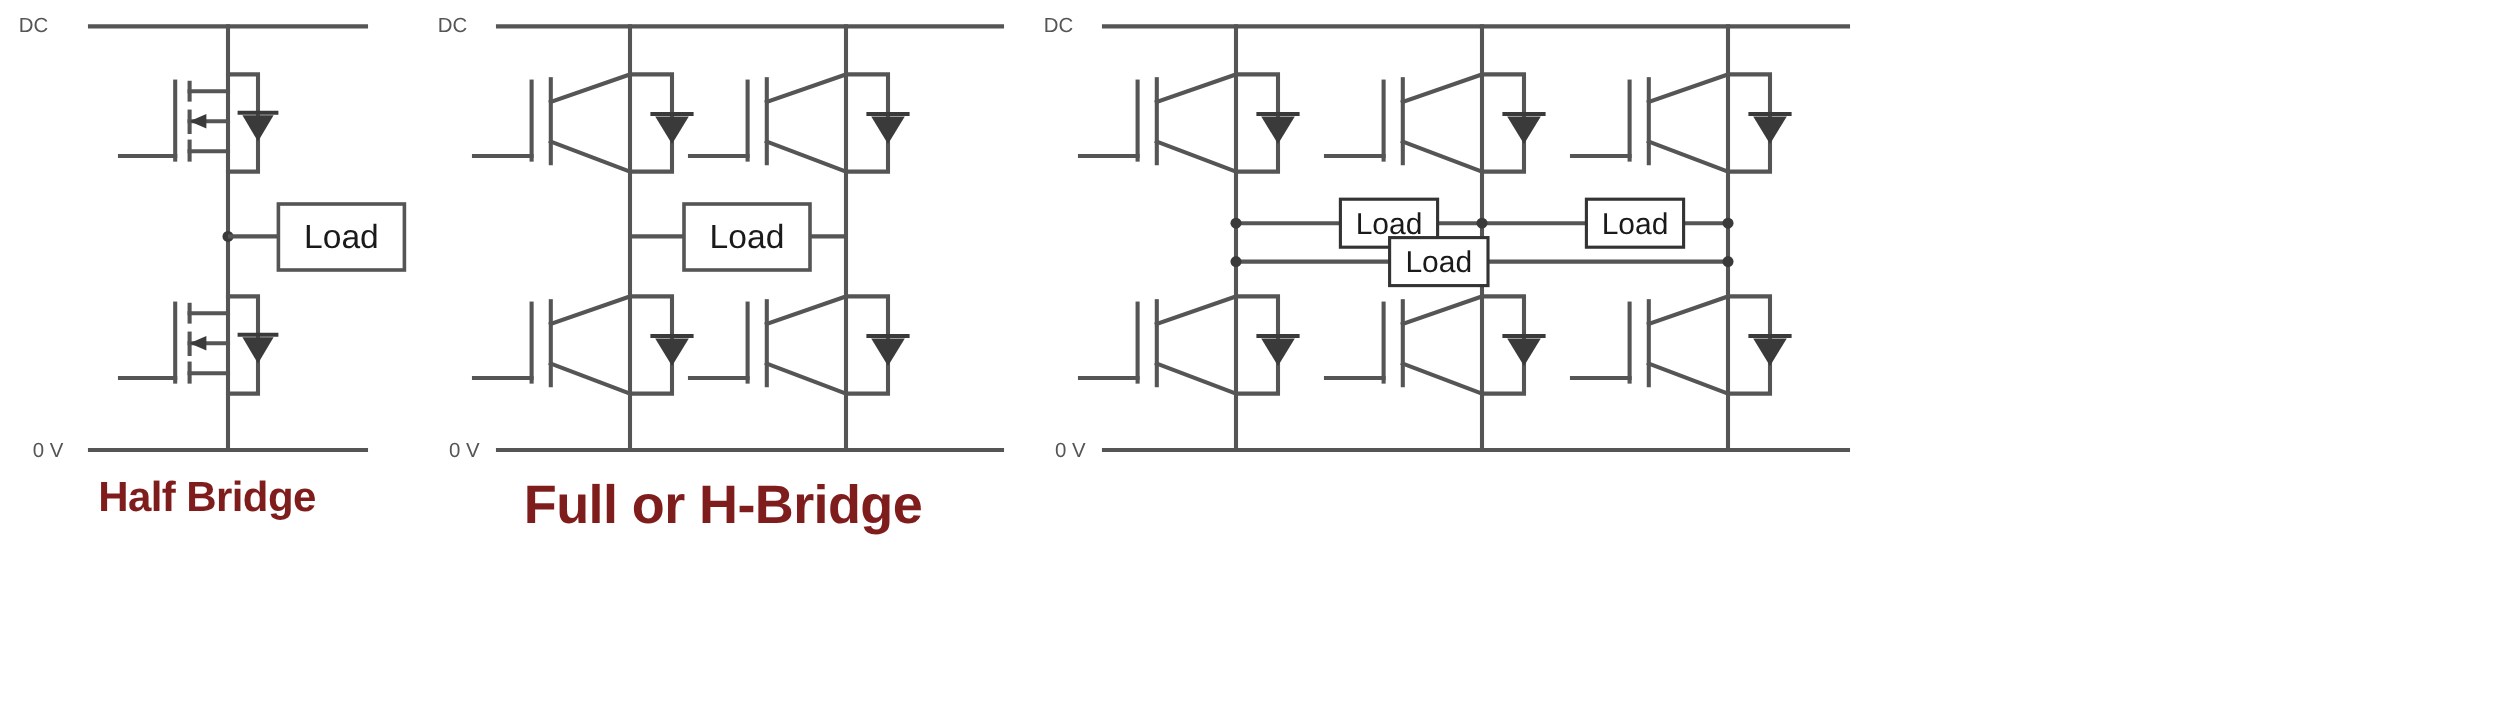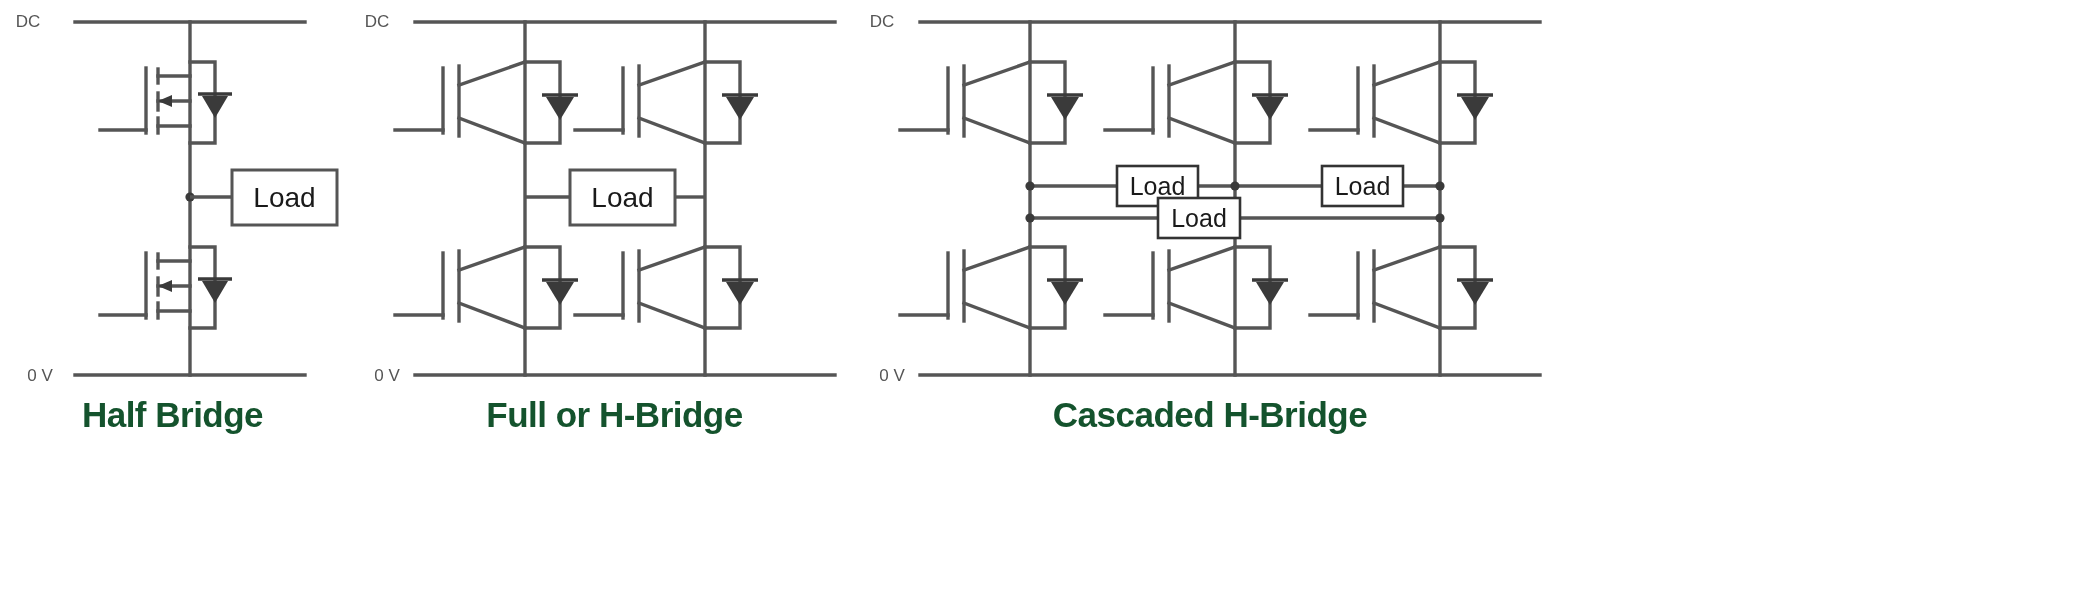--- a/index.html
+++ b/index.html
@@ -10,21 +10,21 @@
     overflow:hidden;
     position:relative;
   }
   #stage{position:absolute;left:0;top:0;width:1856px;height:604px;}
   .panel{position:absolute;top:0;height:604px;}
   .panel svg{display:block;}
   .caption{
     position:absolute;
     text-align:center;
     font-weight:bold;
-    color:#14532d;
+    color:#7f1d1d;
     font-family:"Liberation Sans", sans-serif;
     white-space:nowrap;
     letter-spacing:-0.5px;
   }
   .loadlabel{
     font-family:"Liberation Sans", sans-serif;
     fill:#1a1a1a;
   }
   .raillabel{
     font-family:"Liberation Sans", sans-serif;
@@ -167,21 +167,21 @@
         <line x1="367" y1="280" x2="403" y2="280" stroke="#3a3a3a" stroke-width="3.4"></line>
       </g>
 
       <line x1="170" y1="197" x2="215" y2="197" stroke="#555555" stroke-width="3.4"></line>
       <line x1="320" y1="197" x2="350" y2="197" stroke="#555555" stroke-width="3.4"></line>
       <g>
         <rect x="215" y="170" width="105" height="55" fill="#ffffff" stroke="#555555" stroke-width="3"></rect>
         <text class="loadlabel" x="267.5" y="207" font-size="28" text-anchor="middle">Load</text>
       </g>
     </svg>
-    <div class="caption" style="left:12px;top:395px;width:495px;font-size:35px;">Full or H-Bridge</div>
+    <div class="caption" style="left:0;top:395px;width:495px;font-size:45px;">Full or H-Bridge</div>
   </div>
 
   <div class="panel" id="panel-casc" style="left:860px;width:700px;">
     <svg width="700" height="500" viewBox="0 0 700 500">
       <g fill="none" stroke="#555555" stroke-width="3.4" stroke-linecap="square">
         <line x1="60" y1="22" x2="680" y2="22"></line>
         <line x1="60" y1="375" x2="680" y2="375"></line>
         <line x1="170" y1="22" x2="170" y2="375"></line>
         <line x1="375" y1="22" x2="375" y2="375"></line>
         <line x1="580" y1="22" x2="580" y2="375"></line>
@@ -286,16 +286,15 @@
       </g>
       <g>
         <rect x="462" y="166" width="81" height="40" fill="#ffffff" stroke="#333333" stroke-width="2.6"></rect>
         <text class="loadlabel" x="502.5" y="195" font-size="25" text-anchor="middle">Load</text>
       </g>
       <g>
         <rect x="298" y="198" width="82" height="40" fill="#ffffff" stroke="#333333" stroke-width="2.6"></rect>
         <text class="loadlabel" x="339" y="227" font-size="25" text-anchor="middle">Load</text>
       </g>
     </svg>
-    <div class="caption" style="left:0;top:395px;width:700px;font-size:35px;">Cascaded H-Bridge</div>
   </div>
 
 </div>
 
 </body></html>

